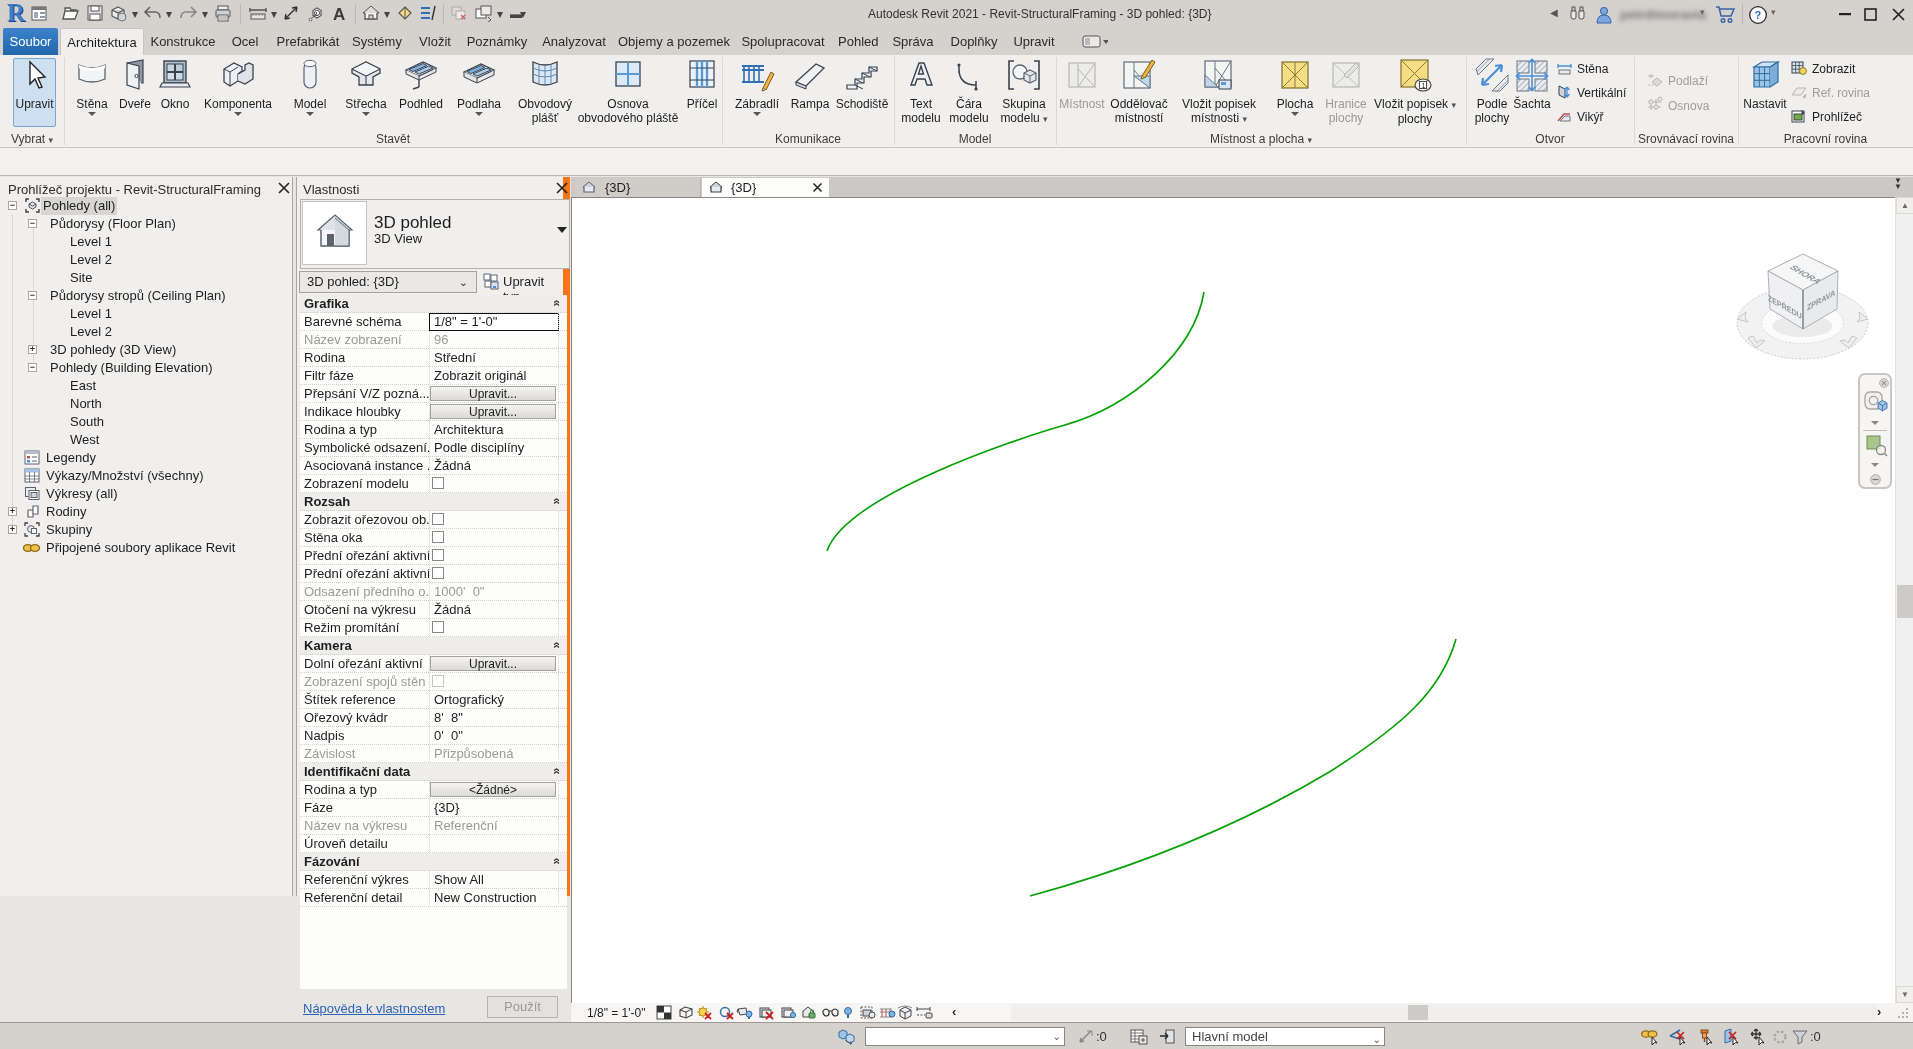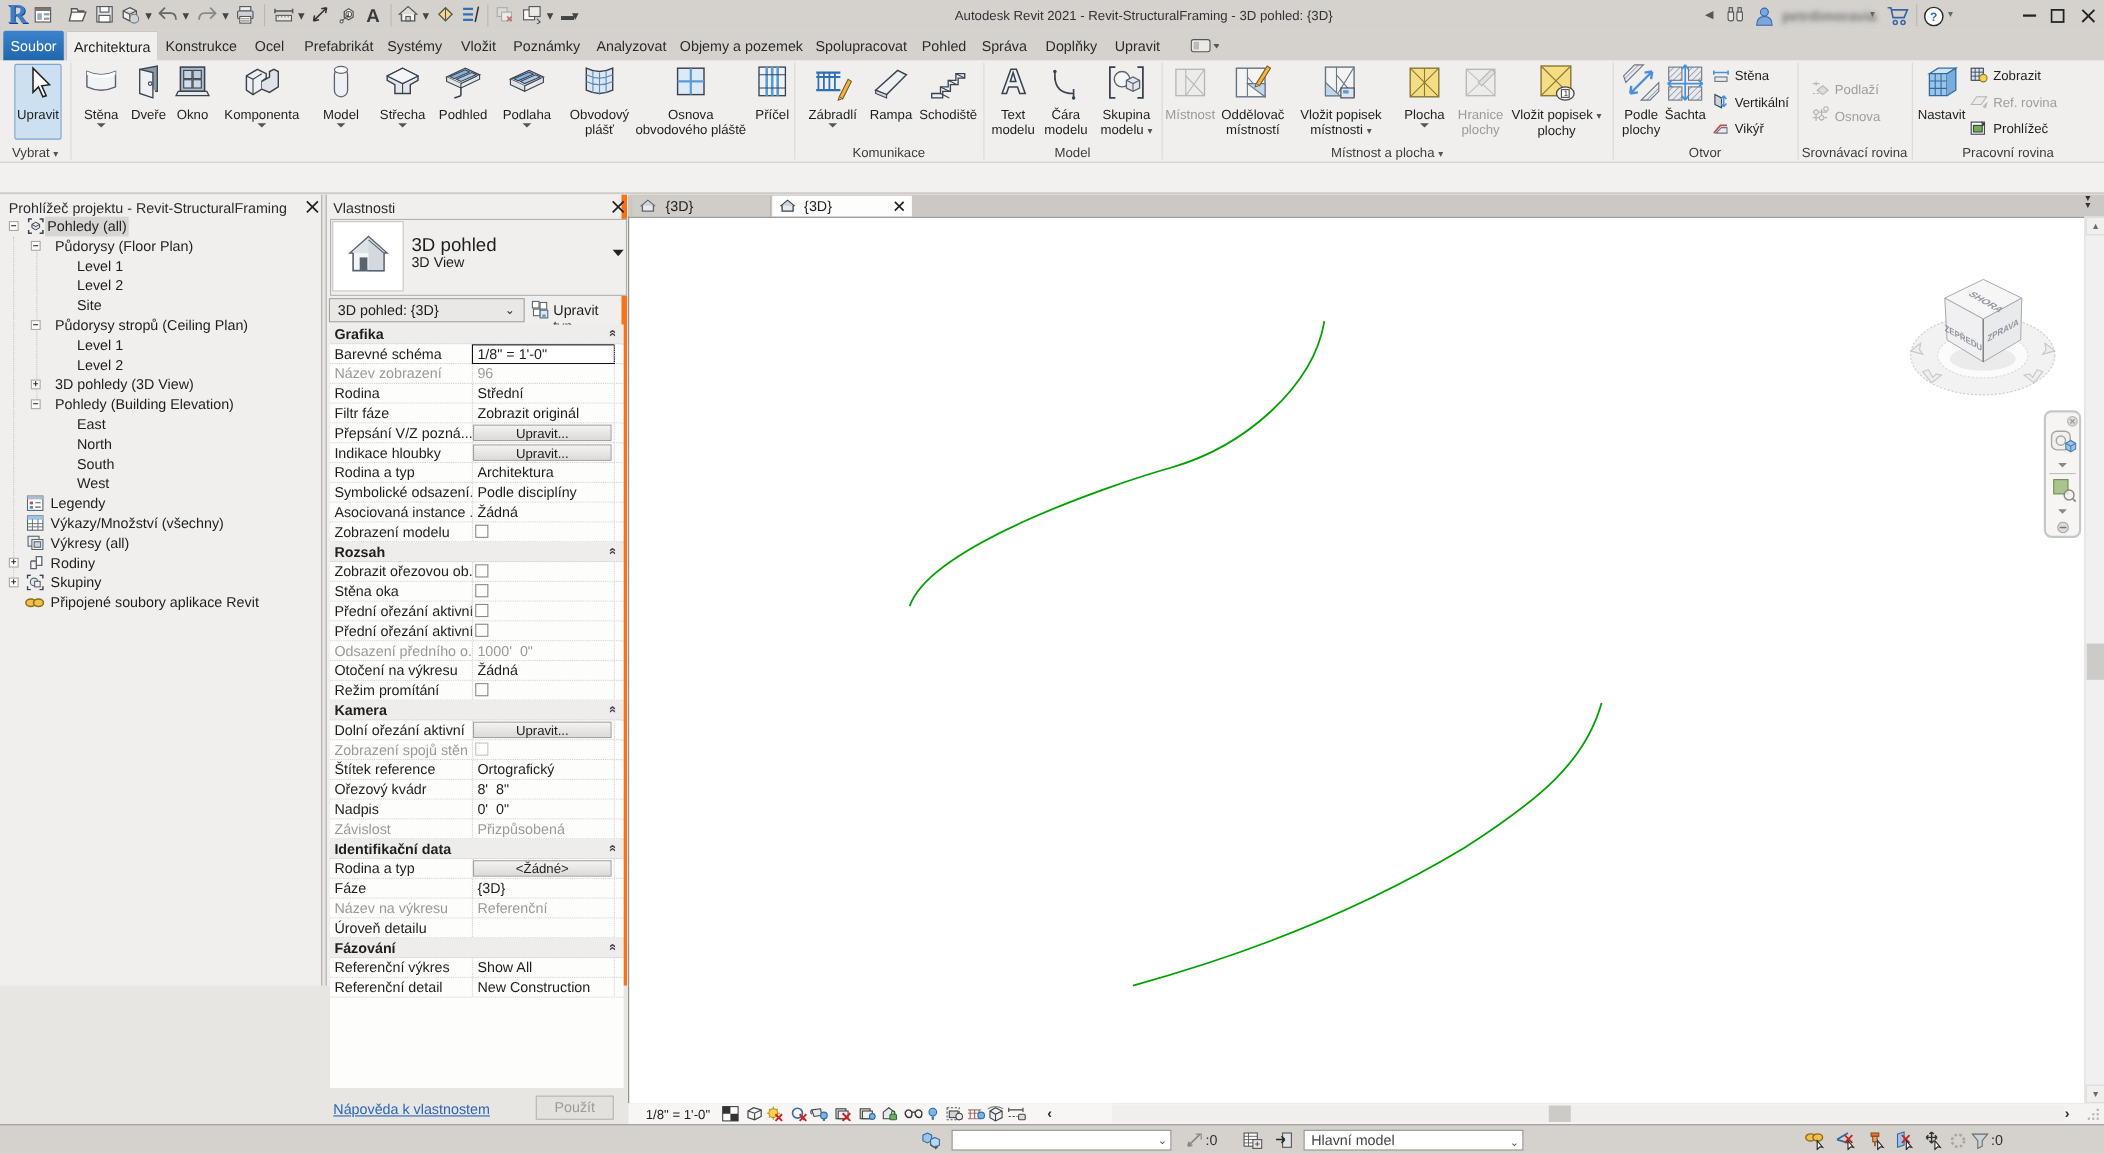--- a/index.html
+++ b/index.html
@@ -23,21 +23,21 @@
 .rb.dis .lbl{color:#9c9a98}
 .caret{display:block;margin:1px auto 0;width:0;height:0;border-left:4px solid transparent;border-right:4px solid transparent;border-top:4px solid #555}
 .smallrow{position:absolute;font-size:12px;white-space:nowrap;color:#1e1e1e;height:18px;line-height:18px}
 .smallrow svg{vertical-align:-3px;margin-right:4px}
 .smallrow.dis{color:#a09e9c}
 
 #optbar{position:absolute;left:0;top:148px;width:1913px;height:28px;background:#f2f1ef;border-bottom:1px solid #bab7b4}
 
 .panel{position:absolute;top:177px;height:719px;background:#f0efee}
 #browser{left:0;width:293px;border-right:1px solid #a9a7a4}
-#props{left:296px;width:274px;border-left:1px solid #a9a7a4;border-right:5px solid #f97316}
+#props{left:296px;width:274px;border-left:1px solid #a9a7a4;border-right:7px solid #f97316}
 .phead{position:absolute;left:8px;top:5px;font-size:13px;color:#2e2c2a}
 .pclose{position:absolute;top:4px;width:14px;height:14px}
 
 .trow{position:absolute;left:0;height:18px;line-height:18px;font-size:13px;white-space:nowrap}
 .texp{position:absolute;width:9px;height:9px;top:4px;background:#fff;border:1px solid #a8a6a3;font:bold 9px/7px "Liberation Sans",sans-serif;text-align:center;color:#2f2d2b}
 .tico{position:absolute;top:1px}
 
 .prow{position:absolute;left:3px;width:267px;height:18px;border-bottom:1px dotted #d2d0cd;background:#fdfdfc;font-size:13px}
 .prow .pl{position:absolute;left:4px;top:0;width:125px;height:17px;line-height:17px;overflow:hidden;white-space:nowrap}
 .prow .pv{position:absolute;left:129px;top:0;width:129px;height:17px;line-height:17px;border-left:1px dotted #d2d0cd;padding-left:4px;white-space:nowrap;overflow:hidden}
@@ -290,20 +290,21 @@
           <path d="M16 3 V27 M4 15 H28" stroke="#5b9bd5" stroke-width="2"></path>
         </svg>
       </span><span class="lbl">Osnova<br>obvodového pláště</span></div>
 <div class="rb" style="left:672px;width:60px"><span class="ic">
         <svg width="30" height="34" viewBox="0 0 30 34">
           <rect x="3" y="3" width="24" height="26" fill="#eef3f9" stroke="#39424d" stroke-width="1.2"></rect>
           <path d="M10 3 V29 M15 3 V29 M20 3 V29" stroke="#5b9bd5" stroke-width="2.4"></path>
           <path d="M3 10 H27 M3 22 H27" stroke="#39424d"></path>
         </svg>
       </span><span class="lbl">Příčel</span></div>
+<div class="plabel" style="left:64px;width:658px">Stavět</div>
 <div class="rsep" style="left:722px"></div>
 
 <div class="rb" style="left:727px;width:60px"><span class="ic">
         <svg width="36" height="34" viewBox="0 0 36 34">
           <path d="M3 8 H25 M3 12 H25" stroke="#2f6fb5" stroke-width="2" fill="none"></path>
           <path d="M5 8 V24 M10 8 V24 M15 8 V24 M20 8 V24" stroke="#2f6fb5" stroke-width="1.6" fill="none"></path>
           <path d="M3 24 H25" stroke="#2f6fb5" stroke-width="2"></path>
           <path d="M24 30 L32 14 l3 2 l-8 16 Z" fill="#f0b445 " stroke="#7a5a1e"></path>
           <path d="M24 30 l-1 3 l3 -1" fill="#e8d9c2" stroke="#7a5a1e"></path>
         </svg>

